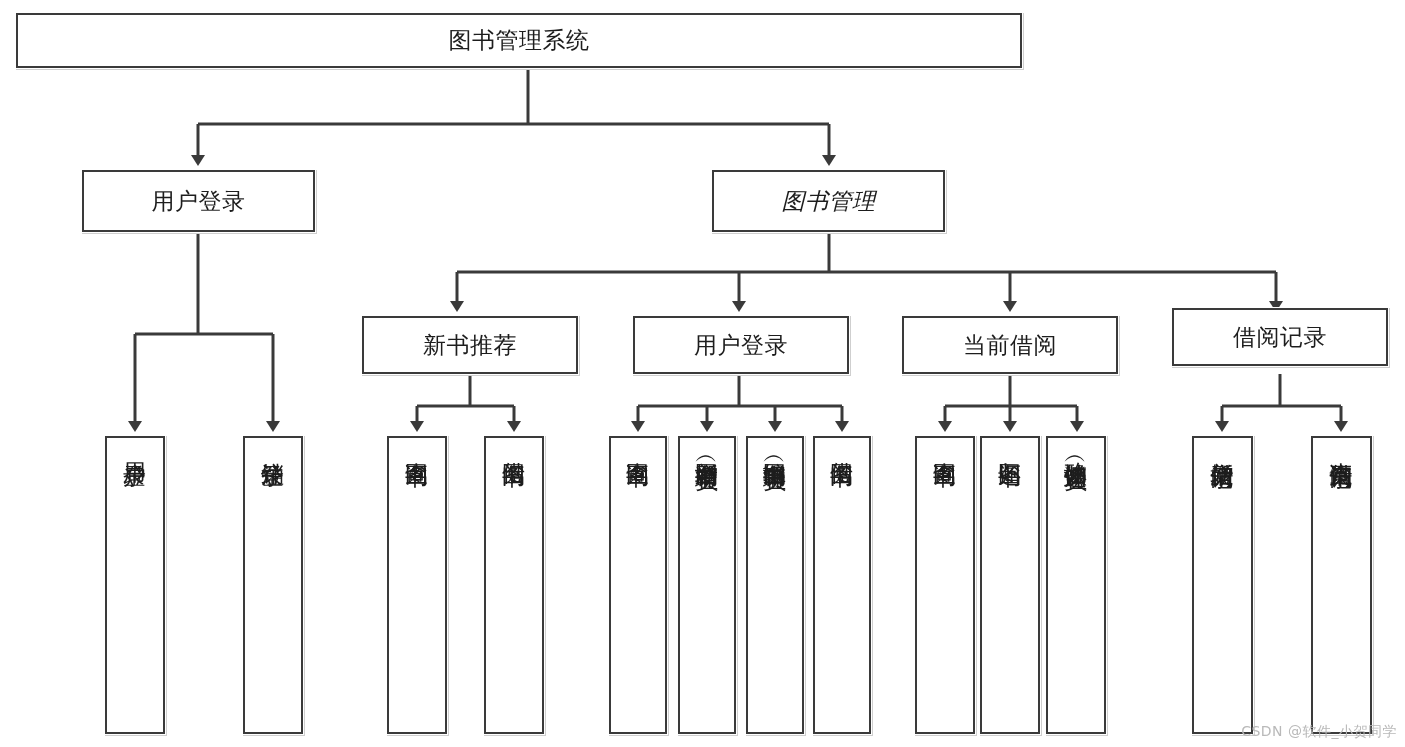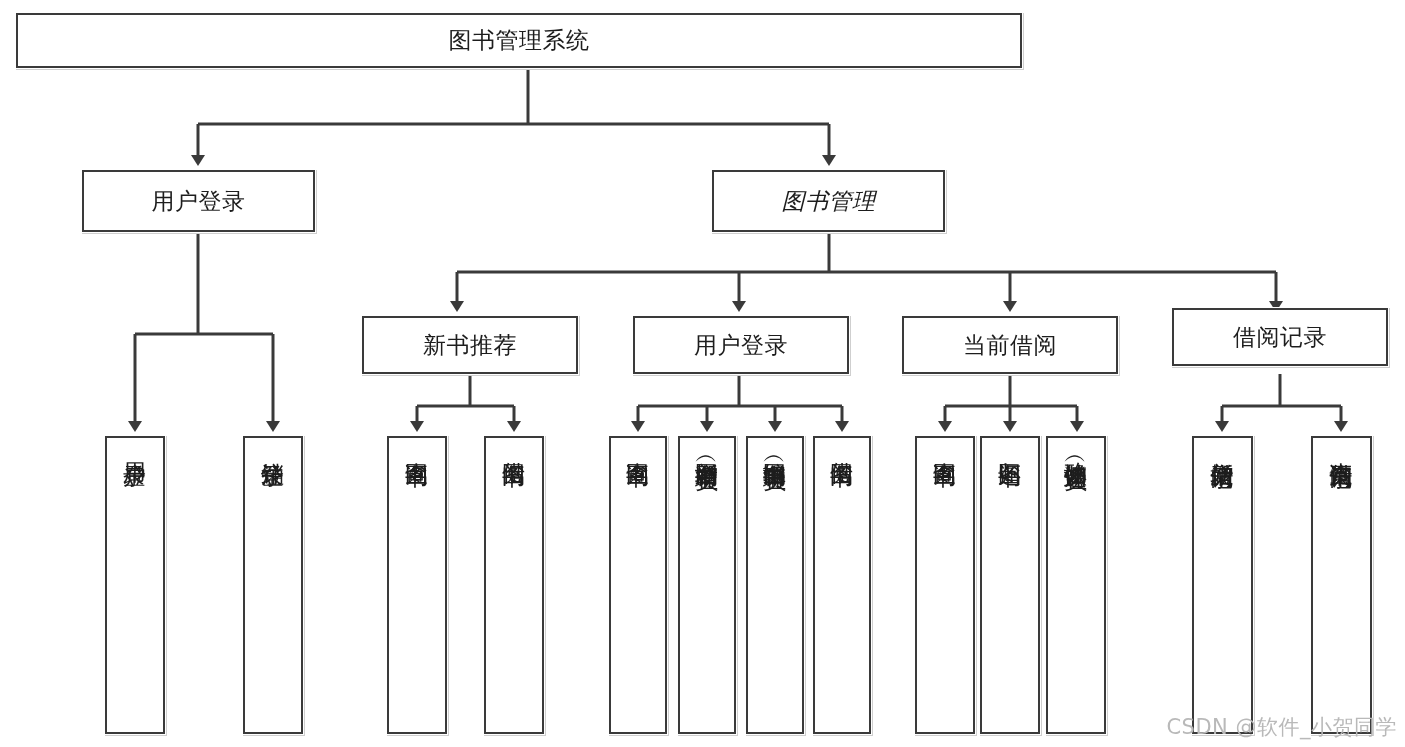--- a/index.html
+++ b/index.html
@@ -52,21 +52,21 @@
     text-orientation: upright;
     white-space: nowrap;
     font-size: 23px;
     line-height: 1.05;
     letter-spacing: 1px;
   }
   .watermark {
     position: absolute;
     right: 8px;
     bottom: 6px;
-    font-size: 21px;
+    font-size: 14px;
     color: #b9b9b9;
     letter-spacing: 0.5px;
     white-space: nowrap;
   }
 </style>
 </head>
 <body>
 
 <div id="canvas">
 

